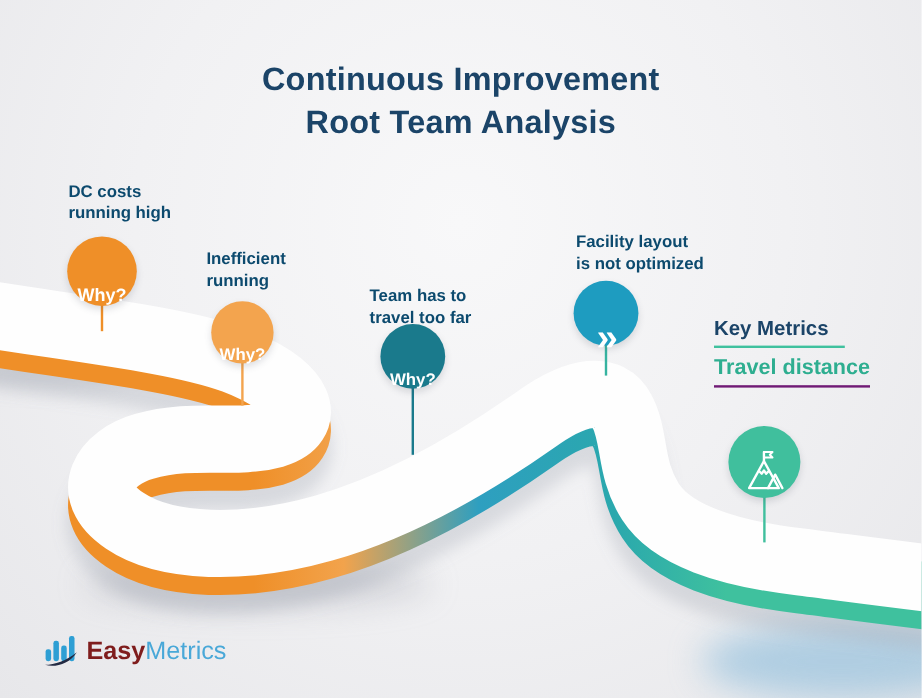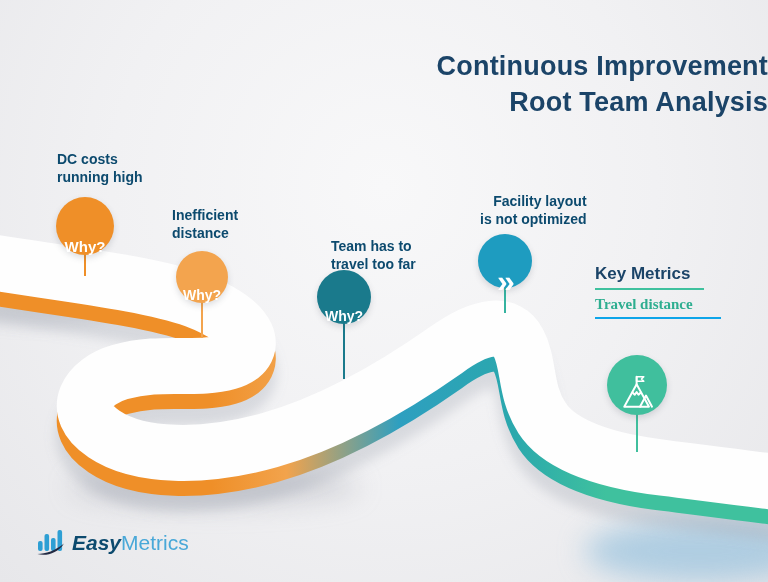--- a/index.html
+++ b/index.html
@@ -13,33 +13,33 @@
   
   .blob{position:absolute;border-radius:50%;}
   .blob-left{left:70px;top:468px;width:290px;height:38px;background:rgba(145,150,162,0.30);filter:blur(13px);}
   .blob-entry{left:-30px;top:298px;width:140px;height:24px;background:rgba(145,150,162,0.22);filter:blur(9px);}
   .blob-right-blue{left:585px;top:520px;width:230px;height:62px;background:rgba(128,182,216,0.55);filter:blur(14px);}
 
   .road-svg{position:absolute;left:0;top:0;}
 
   
   .title{
-    position:absolute;left:0;top:48px;width:768px;text-align:right;
+    position:absolute;left:0;top:48px;width:768px;text-align:center;
     color:#1b4468;font-size:27px;font-weight:700;line-height:36px;letter-spacing:0.2px;
   }
 
   
   .callout-label{
     position:absolute;color:#0c4a6e;font-size:14px;font-weight:700;line-height:18px;
     white-space:pre-line;
   }
   .lbl-1{left:57px;top:150px;}
   .lbl-2{left:172px;top:206px;}
-  .lbl-3{left:331px;top:237px;}
-  .lbl-4{left:480px;top:192px;text-align:right;}
+  .lbl-3{left:308px;top:237px;}
+  .lbl-4{left:480px;top:192px;}
 
   
   .stem{position:absolute;width:2px;}
   .stem-1{left:84px;top:252px;height:24px;}
   .stem-2{left:201px;top:300px;height:38px;}
   .stem-3{left:343px;top:321px;height:58px;}
   .stem-4{left:504px;top:285px;height:28px;}
   .stem-5{left:636px;top:412px;height:40px;}
 
   
@@ -54,28 +54,28 @@
   .bubble-5{left:607px;top:355px;width:60px;height:60px;}
   .badge-chevron{font-size:32px;line-height:0;padding-bottom:7px;letter-spacing:-2px;}
 
   
   .key-metrics{position:absolute;left:595px;top:264px;width:152px;}
   .km-title{
     display:inline-block;color:#1b4468;font-size:17px;font-weight:700;
     padding:0 14px 4px 0;border-bottom:2px solid #3fc19e;
   }
   .km-item{
-    color:#2eae90;font-size:15px;font-weight:700;
-    padding:6px 0 4px 0;border-bottom:2px solid #0ea5e9;display:inline-block;min-width:126px;font-family:Liberation Serif, serif;
+    color:#2eae90;font-size:18px;font-weight:700;
+    padding:6px 0 4px 0;border-bottom:2px solid #701a75;display:inline-block;min-width:126px;
   }
 
   
   .logo{position:absolute;left:36px;top:529px;display:flex;align-items:center;gap:6px;}
   .logo-text{font-size:21px;line-height:26px;}
-  .logo-easy{color:#0c4a6e;font-weight:700;font-style:italic;}
+  .logo-easy{color:#7f1d1d;font-weight:700;}
   .logo-metrics{color:#49a8d8;font-weight:400;margin-top:45px;}
 </style>
 </head>
 <body>
 
 <div class="stage">
 
   <div class="blob blob-entry"></div>
   <div class="blob blob-left"></div>
   <div class="blob blob-right-blue"></div>
@@ -104,21 +104,21 @@
   </svg>
 
   <div class="title">
     <div>Continuous Improvement</div>
     <div>Root Team Analysis</div>
   </div>
 
   <div class="callout-label lbl-1">DC costs
 running high</div>
   <div class="callout-label lbl-2">Inefficient
-distance</div>
+running</div>
   <div class="callout-label lbl-3">Team has to
 travel too far</div>
   <div class="callout-label lbl-4">Facility layout
 is not optimized</div>
 
   <div class="stem stem-1" style="background: rgb(239, 143, 40);"></div>
   <div class="stem stem-2" style="background: rgb(243, 164, 78);"></div>
   <div class="stem stem-3" style="background: rgb(26, 122, 140);"></div>
   <div class="stem stem-4" style="background: rgb(53, 179, 160);"></div>
   <div class="stem stem-5" style="background: rgb(64, 191, 157);"></div>

